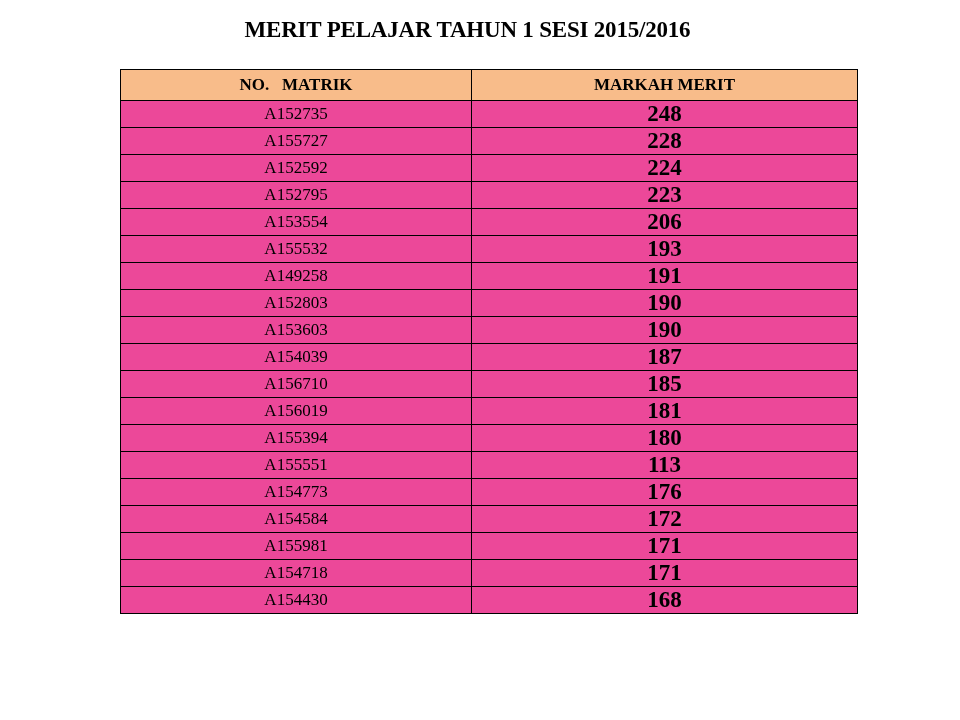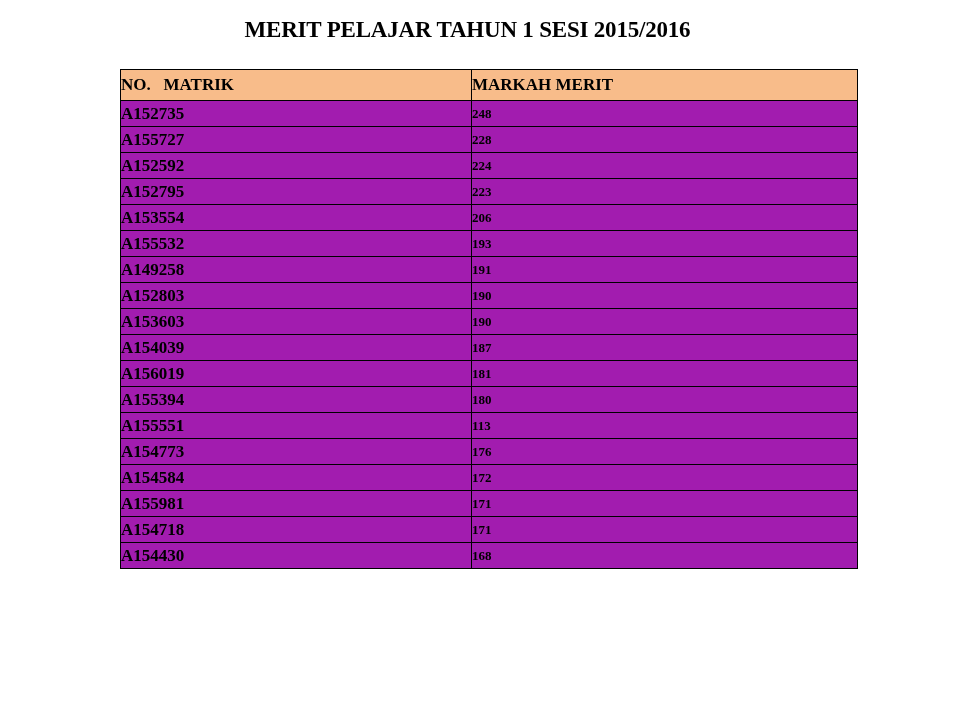--- a/index.html
+++ b/index.html
@@ -35,53 +35,52 @@
     position: absolute;
     top: 69px;
     left: 120px;
     width: 737px;
     border-collapse: collapse;
     table-layout: fixed;
   }
   .merit-table th,
   .merit-table td {
     border: 1px solid #000000;
-    text-align: left;
+    text-align: center;
     color: #000000;
     padding: 0;
     vertical-align: middle;
   }
   .merit-table th {
     background: #f8bc8a;
     height: 30px;
     font-family: "Liberation Serif", "DejaVu Serif", serif;
     font-weight: bold;
     font-size: 17px;
     white-space: pre;
   }
   .merit-table td {
     height: 25px;
-    background: #a21caf;
-    font-weight: bold;
+    background: #ec4899;
   }
   .col-matrik {
     width: 351px;
   }
   .col-merit {
     width: 386px;
   }
   .cell-matrik {
     font-family: "Liberation Serif", "DejaVu Serif", serif;
     font-weight: normal;
     font-size: 17px;
   }
   .cell-merit {
     font-family: "Liberation Serif", "DejaVu Serif", serif;
     font-weight: bold;
-    font-size: 13px;
+    font-size: 23px;
   }
 </style>
 </head>
 <body>
 
 <div class="page">
 
   <div class="doc-title">MERIT PELAJAR TAHUN 1 SESI 2015/2016</div>
 
   <table class="merit-table">
@@ -130,20 +129,24 @@
         </tr>
         <tr>
           <td class="cell-matrik col-matrik">A153603</td>
           <td class="cell-merit col-merit">190</td>
         </tr>
         <tr>
           <td class="cell-matrik col-matrik">A154039</td>
           <td class="cell-merit col-merit">187</td>
         </tr>
         <tr>
+          <td class="cell-matrik col-matrik">A156710</td>
+          <td class="cell-merit col-merit">185</td>
+        </tr>
+        <tr>
           <td class="cell-matrik col-matrik">A156019</td>
           <td class="cell-merit col-merit">181</td>
         </tr>
         <tr>
           <td class="cell-matrik col-matrik">A155394</td>
           <td class="cell-merit col-merit">180</td>
         </tr>
         <tr>
           <td class="cell-matrik col-matrik">A155551</td>
           <td class="cell-merit col-merit">113</td>

